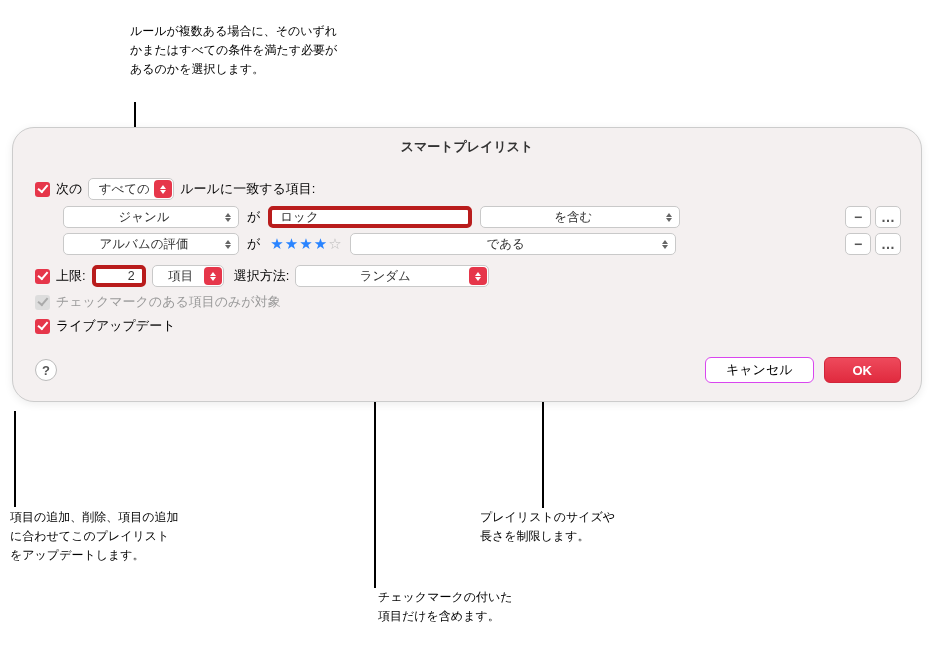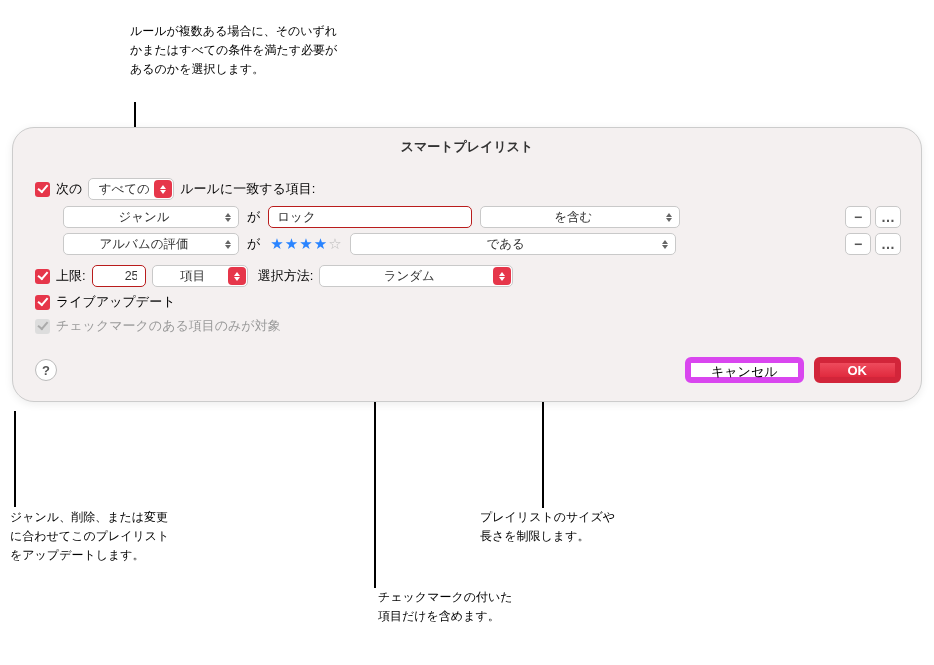--- a/index.html
+++ b/index.html
@@ -89,21 +89,21 @@
   .sel .arrows::before { border-bottom: 4px solid #fff; }
   .sel .arrows::after  { border-top: 4px solid #fff; }
 
   
   .sel.plain .arrows { background: transparent; }
   .sel.plain .arrows::before { border-bottom-color: #666; }
   .sel.plain .arrows::after  { border-top-color: #666; }
 
   
   .inp {
-    background: #fff; border: 1px solid #b91c1c; border-radius: 5px;
+    background: #fff; border: 4px solid #b91c1c; border-radius: 5px;
     height: 22px; padding: 0 8px; font-size: 12.5px; color: #333;
   }
 
   
   .rule-actions { margin-left: auto; display: flex; gap: 4px; }
   .pill {
     width: 26px; height: 22px;
     background: #fff; border: 1px solid #c8c8c8; border-radius: 5px;
     display: inline-flex; align-items: center; justify-content: center;
     cursor: pointer; font-weight: 600; color: #555;
@@ -119,21 +119,21 @@
   .footer { display: flex; align-items: center; margin-top: 22px; }
   .help {
     width: 22px; height: 22px; border-radius: 50%;
     border: 1px solid #bbb; background: #fff;
     display: flex; align-items: center; justify-content: center;
     font-weight: 600; color: #555; cursor: pointer; font-size: 13px;
   }
   .spacer { flex: 1; }
   .btn {
     height: 26px; padding: 0 20px; border-radius: 6px;
-    border: 6px solid #d946ef; background: #fff;
+    border: 1px solid #d946ef; background: #fff;
     font-size: 13px; cursor: pointer;
   }
   .btn.primary {
     background: linear-gradient(#ee4a5c, #e02a3e);
     border-color: #d2253a; color: #fff; font-weight: 700;
     padding: 0 28px;
   }
 
   .disabled-text { color: #999; }
 
@@ -152,21 +152,21 @@
   }
 </style>
 </head>
 <body>
 
 <div class="callout" style="left:130px; top:22px;">ルールが複数ある場合に、そのいずれ
 かまたはすべての条件を満たす必要が
 あるのかを選択します。</div>
 <div class="lead" style="left:134px; top:102px; height:90px;"></div>
 
-<div class="callout" style="left:10px; top:508px;">ジャンル、削除、または変更
+<div class="callout" style="left:10px; top:508px;">項目の追加、削除、項目の追加
 に合わせてこのプレイリスト
 をアップデートします。</div>
 <div class="lead" style="left:14px; top:411px; height:96px;"></div>
 
 <div class="callout" style="left:378px; top:588px;">チェックマークの付いた
 項目だけを含めます。</div>
 <div class="lead" style="left:374px; top:368px; height:220px;"></div>
 
 <div class="callout" style="left:480px; top:508px;">プレイリストのサイズや
 長さを制限します。</div>
@@ -227,39 +227,39 @@
           <span class="pill">…</span>
         </div>
       </div>
 
     </div>
 
     <div class="row">
       <span class="chk checked"></span>
       <span>上限:</span>
       <input class="inp" style="width: 54px; padding-left: 32px;" value="25">
-      <span class="sel" style="width:96px;">
+      <span class="sel" style="width:72px;">
         <span>項目</span>
         <span class="arrows"></span>
       </span>
       <span style="margin-left:4px;">選択方法:</span>
       <span class="sel" style="width:194px;">
         <span>ランダム</span>
         <span class="arrows"></span>
       </span>
     </div>
 
     <div class="row">
+      <span class="chk disabled"></span>
+      <span class="disabled-text">チェックマークのある項目のみが対象</span>
+    </div>
+
+    <div class="row">
       <span class="chk checked"></span>
       <span>ライブアップデート</span>
-    </div>
-
-    <div class="row">
-      <span class="chk disabled"></span>
-      <span class="disabled-text">チェックマークのある項目のみが対象</span>
     </div>
 
     <div class="footer">
       <span class="help">?</span>
       <span class="spacer"></span>
       <button class="btn">キャンセル</button>
       <span style="width:10px;"></span>
       <button class="btn primary">OK</button>
     </div>
 

